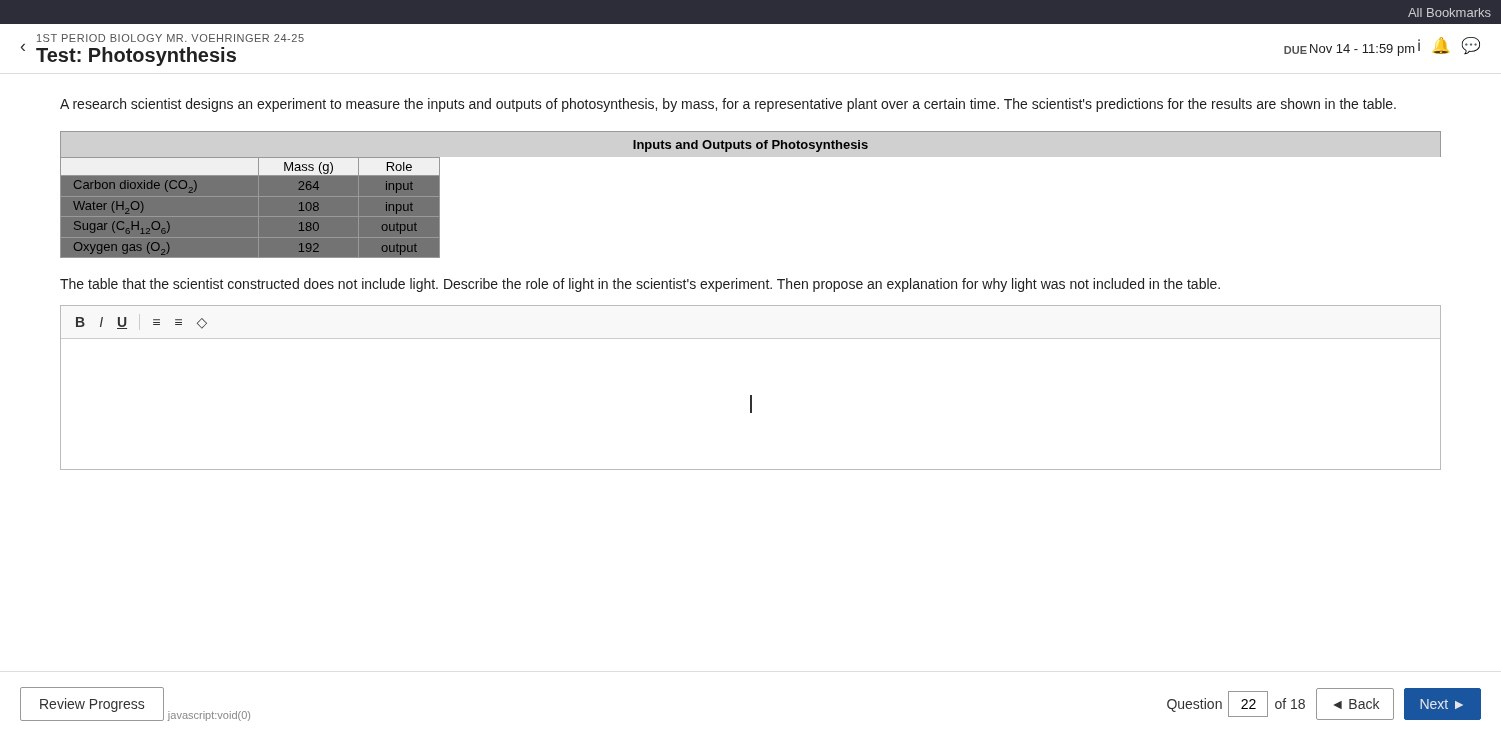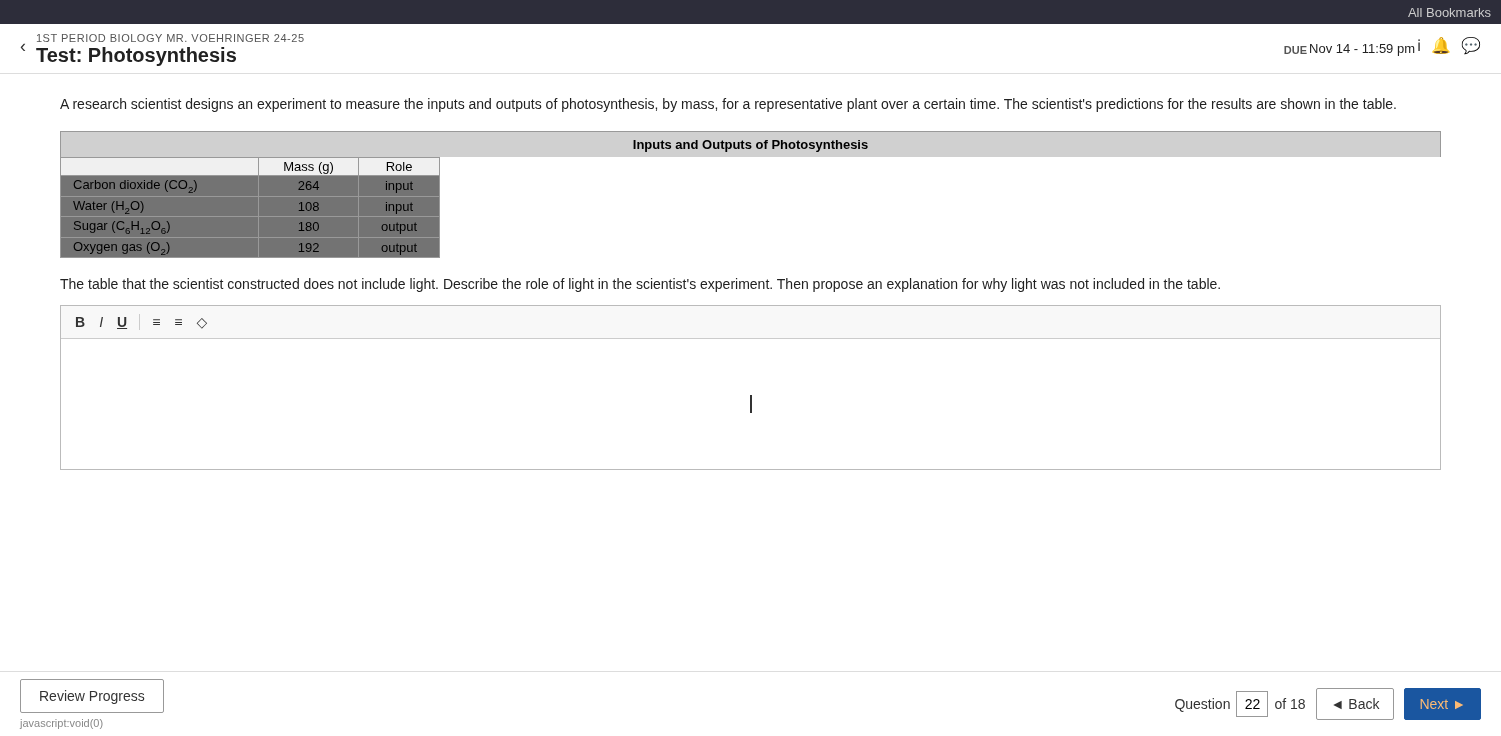--- a/index.html
+++ b/index.html
@@ -215,22 +215,23 @@
       border-top: 1px solid #ddd;
       padding: 12px 20px;
       display: flex;
       align-items: center;
       justify-content: space-between;
       flex-shrink: 0;
       height: 65px;
     }
     .footer-left {
       display: flex;
-      flex-direction: column;
+      flex-direction: row;
       gap: 4px;
+      align-items: flex-end;
     }
     .review-progress-btn {
       border: 1px solid #999;
       background: #fff;
       padding: 8px 18px;
       font-size: 14px;
       cursor: pointer;
       color: #333;
       border-radius: 2px;
     }
@@ -245,40 +246,40 @@
     }
     .question-nav {
       display: flex;
       align-items: center;
       gap: 6px;
       font-size: 14px;
       color: #333;
     }
     .question-number-input {
       border: 1px solid #999;
-      width: 32px;
+      width: 40px;
       text-align: center;
       padding: 4px;
       font-size: 14px;
     }
     .nav-btn {
       border: 1px solid #999;
       background: #fff;
       padding: 7px 14px;
       font-size: 14px;
       cursor: pointer;
       color: #333;
       border-radius: 2px;
       display: flex;
       align-items: center;
       gap: 5px;
     }
     .nav-btn.next-btn {
       background: #1a56a0;
-      color: #fdba74;
+      color: #e5e5e5;
       border-color: #1a56a0;
       text-align: center;
     }
 
     sub { font-size: 0.75em; }
   </style>
 </head>
 <body>
 
 <div class="browser-topbar">

